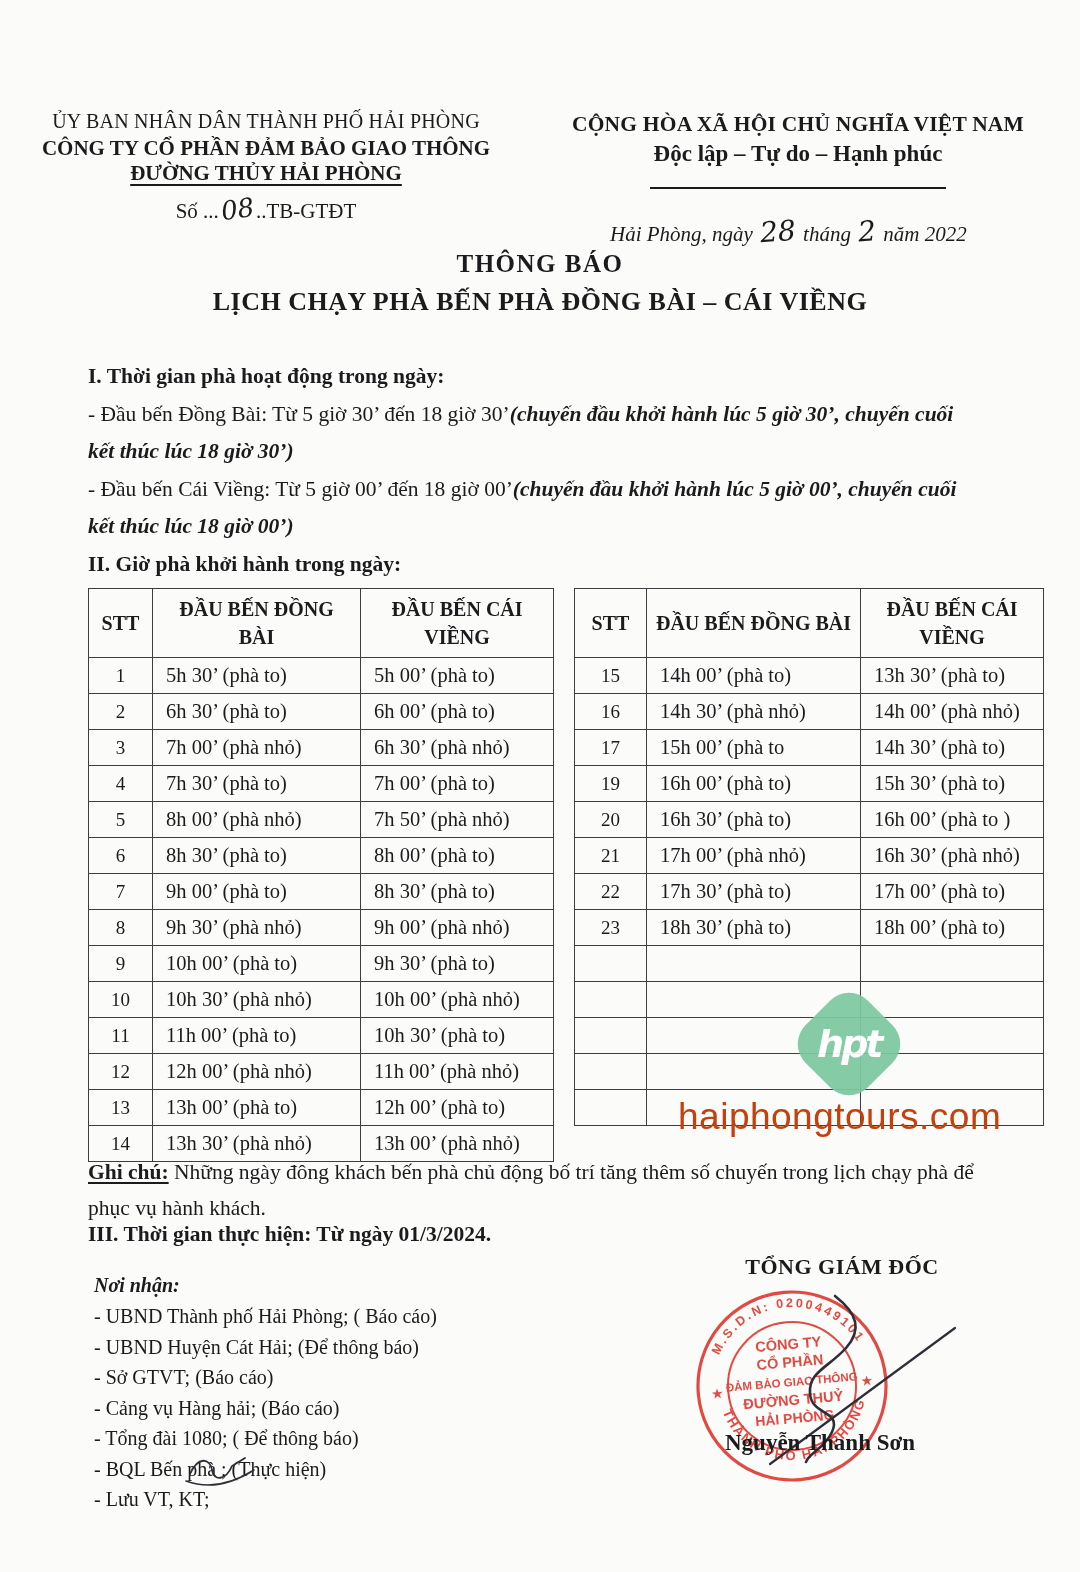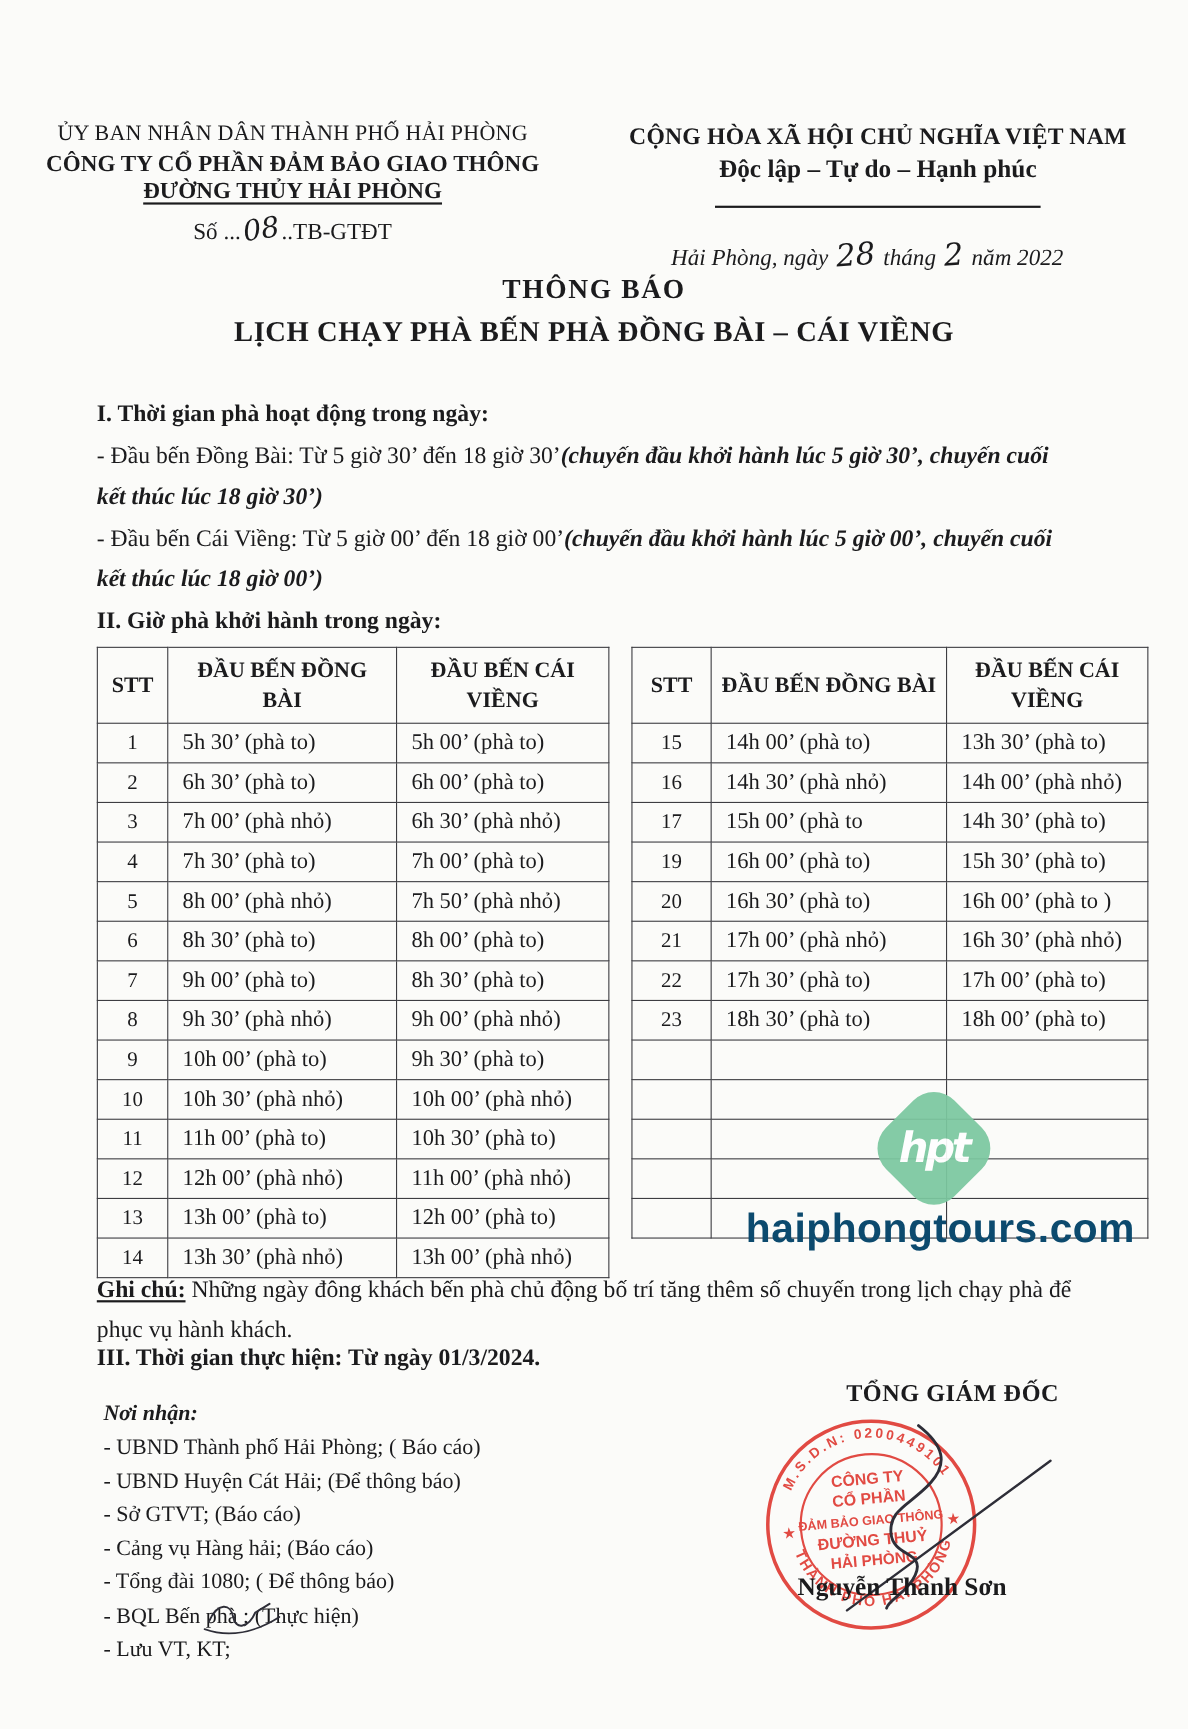--- a/index.html
+++ b/index.html
@@ -49,38 +49,38 @@
   .note-label{font-weight:bold;text-decoration:underline;text-underline-offset:3px;}
   .sec3{left:88px;top:1222px;font-size:21.5px;font-weight:bold;}
 
   
   .recip{left:94px;top:1258px;width:430px;}
   .recip-label{font-weight:bold;font-style:italic;font-size:20px;margin-top:16px;}
   .recip ul{list-style:none;margin:4px 0 0;padding:0;}
   .recip li{font-size:20px;line-height:30.5px;}
 
   
-  .sig-title{left:756px;top:1254px;width:220px;text-align:center;
+  .sig-title{left:732px;top:1254px;width:220px;text-align:center;
              font-size:22px;font-weight:bold;letter-spacing:.5px;}
   .stamp{left:692px;top:1286px;z-index:4;}
   .sig-svg{left:650px;top:1268px;z-index:6;}
   .squiggle{left:182px;top:1450px;z-index:6;}
   .sig-name{left:692px;top:1430px;width:256px;text-align:center;
             font-size:23px;font-weight:bold;z-index:7;}
 
   
   .wm-logo{left:805px;top:1000px;width:88px;height:88px;background:#7cc8a0;
            border-radius:30%;transform:rotate(45deg);opacity:.93;z-index:5;
            display:flex;align-items:center;justify-content:center;}
   .wm-letters{transform:rotate(-45deg);color:#ffffff;
               font-family:"DejaVu Sans",sans-serif;font-style:italic;font-weight:bold;
               font-size:38px;letter-spacing:-3px;}
-  .wm-site{left:678px;top:1096px;width:336px;text-align:center;z-index:5;
+  .wm-site{left:678px;top:1096px;width:336px;z-index:5;
            font-family:"Liberation Sans","DejaVu Sans",sans-serif;
-           font-size:37px;color:#0c4a6e;letter-spacing:.5px;font-weight:bold;}
+           font-size:37px;color:#c2410c;letter-spacing:.5px;}
 </style>
 </head>
 <body>
 
 <div>
 
   <div class="abs hdr-left">
     <div class="h-l1">ỦY BAN NHÂN DÂN THÀNH PHỐ HẢI PHÒNG</div>
     <div class="h-l2">CÔNG TY CỔ PHẦN ĐẢM BẢO GIAO THÔNG</div>
     <div class="h-l3">ĐƯỜNG THỦY HẢI PHÒNG</div>

